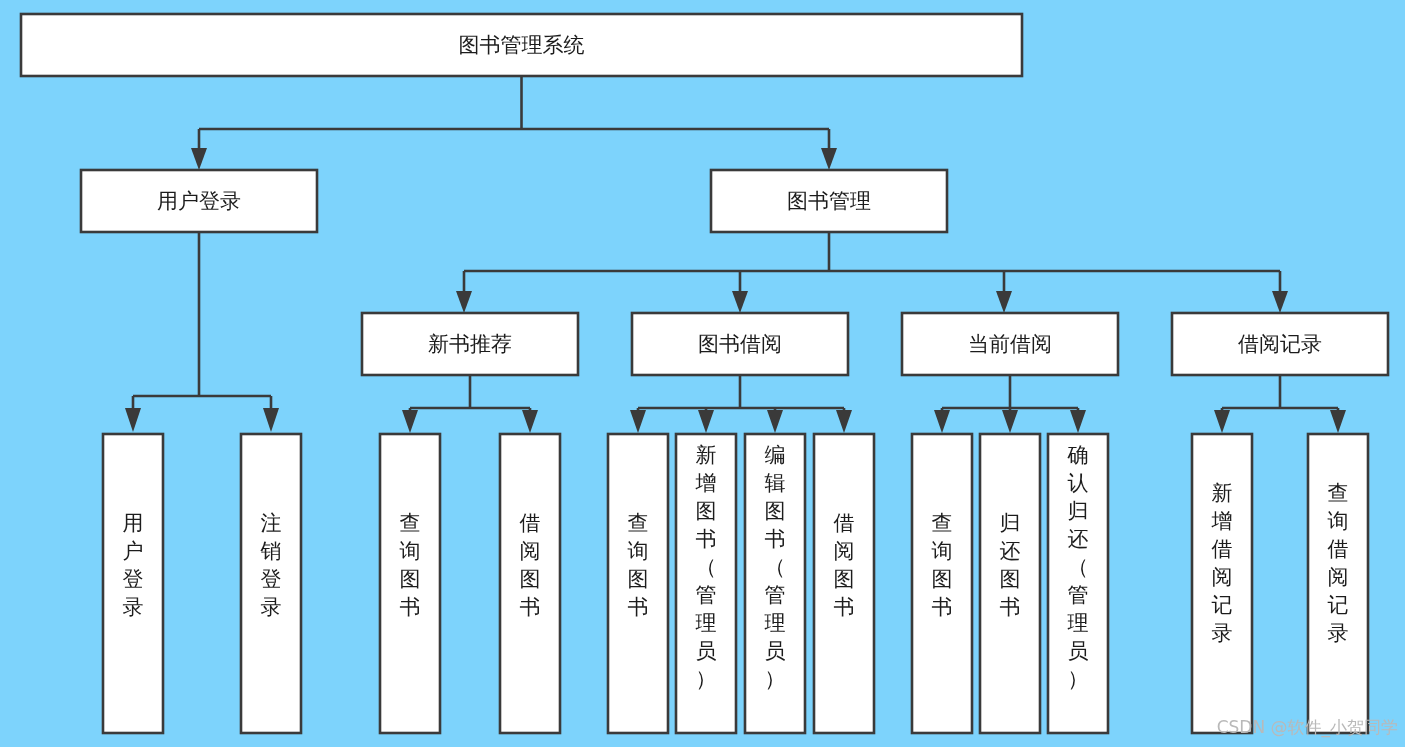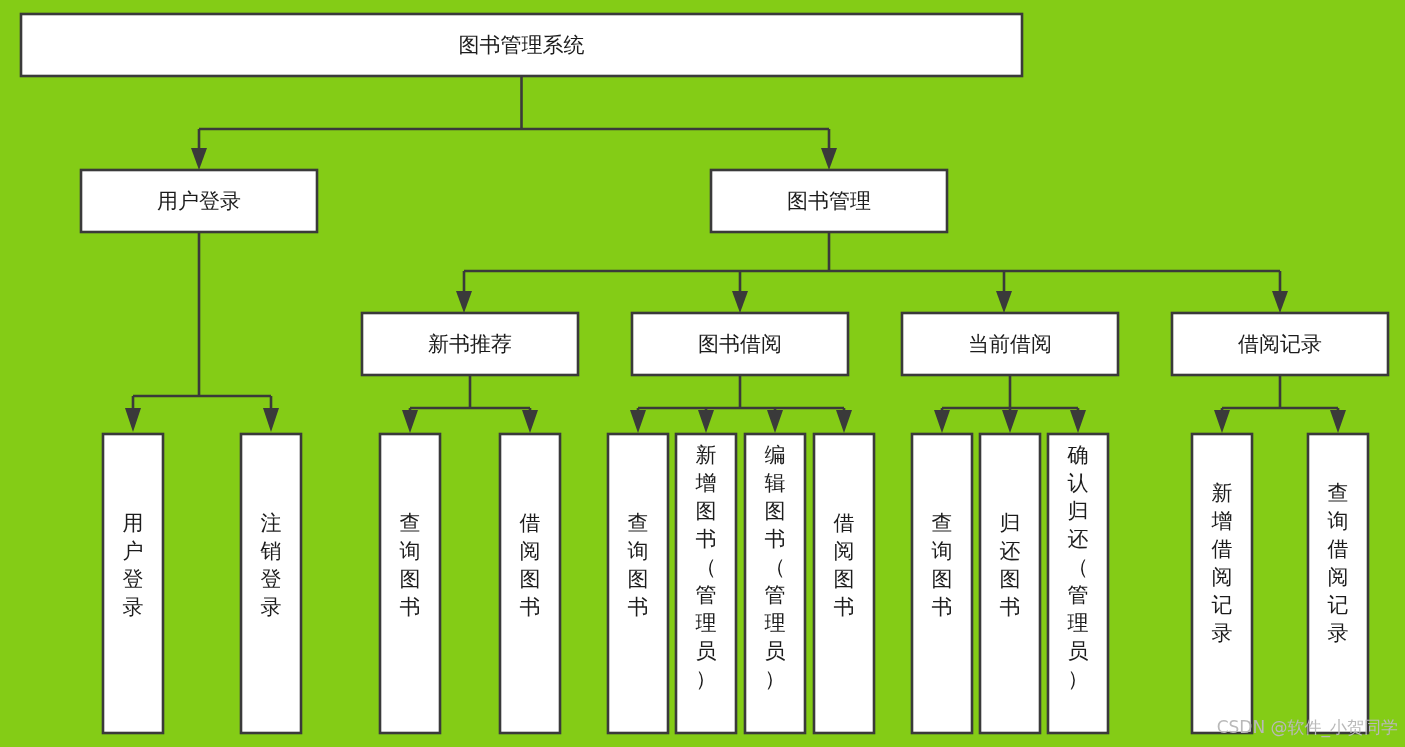--- a/index.html
+++ b/index.html
@@ -11,21 +11,21 @@
   body {
     font-family: "DejaVu Sans", "Liberation Sans", sans-serif;
     width: 1405px;
     height: 747px;
     overflow: hidden;
   }
   #diagram-root {
     position: relative;
     width: 1405px;
     height: 747px;
-    background: #84cc16;
+    background: #7dd3fc;
     text-align: right;
   }
   svg.diagram-canvas {
     position: absolute;
     left: 0;
     top: 0;
     width: 1405px;
     height: 747px;
     display: block;
   }

